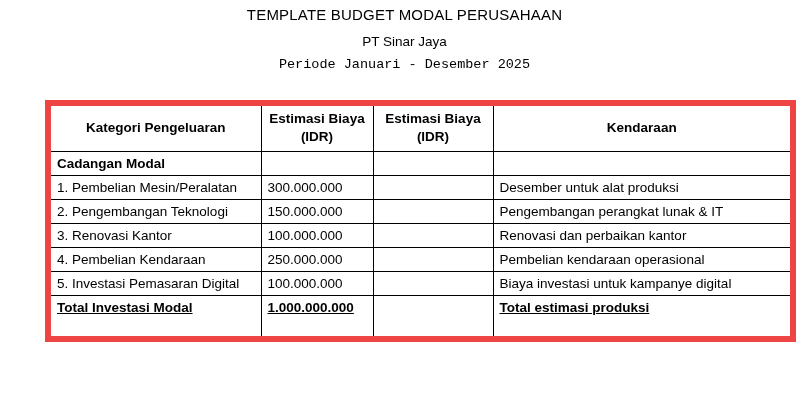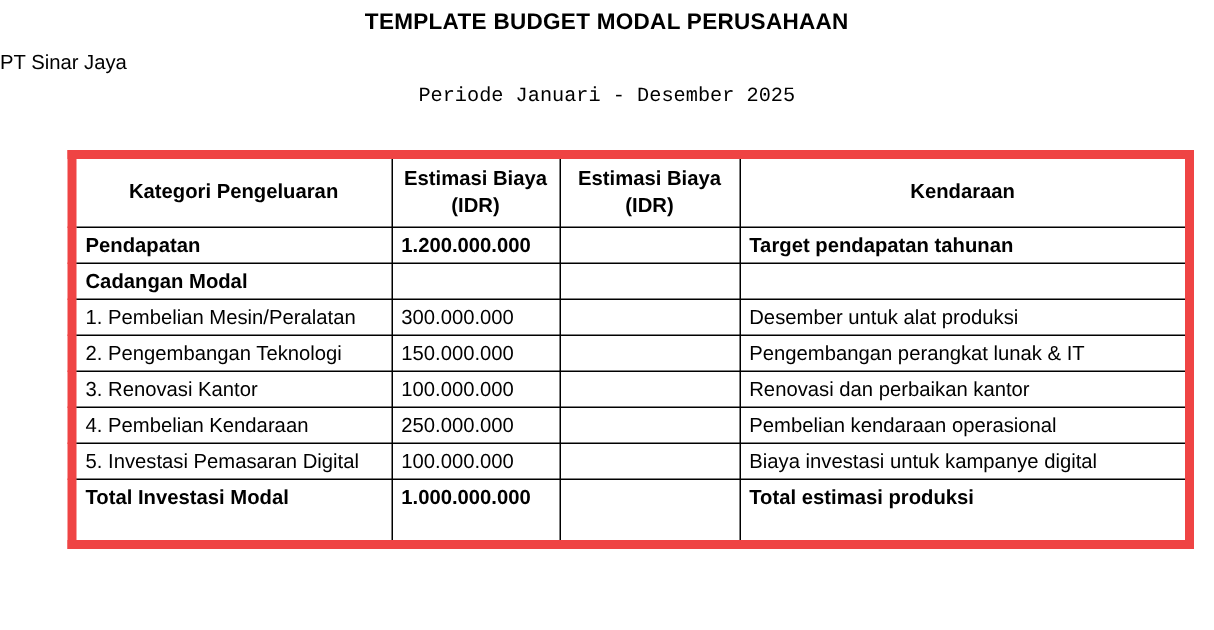--- a/index.html
+++ b/index.html
@@ -7,26 +7,27 @@
     width: 809px; height: 420px;
     background: #ffffff;
     font-family: "Liberation Sans", sans-serif;
     color: #000000;
     overflow: hidden;
   }
   .doc-title {
     margin-top: 6px;
     text-align: center;
     font-size: 15px;
-    font-weight: bold;
+    font-weight: normal;
     line-height: 18px;
     letter-spacing: 0.2px;
   }
   .doc-sub1 {
     margin-top: 9px;
+    text-align: center;
     font-size: 13.5px;
     line-height: 17px;
   }
   .doc-sub2 {
     margin-top: 6px;
     text-align: center;
     font-size: 13.5px;
     line-height: 17px;
     font-family: Liberation Mono, monospace;
   }
@@ -57,21 +58,21 @@
   }
   td {
     vertical-align: top;
     text-align: left;
     line-height: 17px;
     padding: 3px 6px;
     height: 23px;
   }
   tr.bold td { font-weight: bold; }
   tr.tall td { height: 45px; }
-  tr.total td { height: 44px; }
+  tr.total td { height: 44px; text-decoration: underline; }
 </style>
 </head>
 <body>
 
 <div>
   <div class="doc-title">TEMPLATE BUDGET MODAL PERUSAHAAN</div>
   <div class="doc-sub1">PT Sinar Jaya</div>
   <div class="doc-sub2">Periode Januari - Desember 2025</div>
 
   <table class="budget">
@@ -83,26 +84,20 @@
       </colgroup>
     <thead>
       <tr>
         <th>Kategori Pengeluaran</th>
         <th>Estimasi Biaya (IDR)</th>
         <th>Estimasi Biaya (IDR)</th>
         <th>Kendaraan</th>
       </tr>
     </thead>
     <tbody>
-      <tr class="bold">
-        <td>Pendapatan</td>
-        <td>1.200.000.000</td>
-        <td></td>
-        <td>Target pendapatan tahunan</td>
-      </tr>
       <tr class="bold">
         <td>Cadangan Modal</td>
         <td></td>
         <td></td>
         <td></td>
       </tr>
       <tr>
         <td>1. Pembelian Mesin/Peralatan</td>
         <td>300.000.000</td>
         <td></td>

